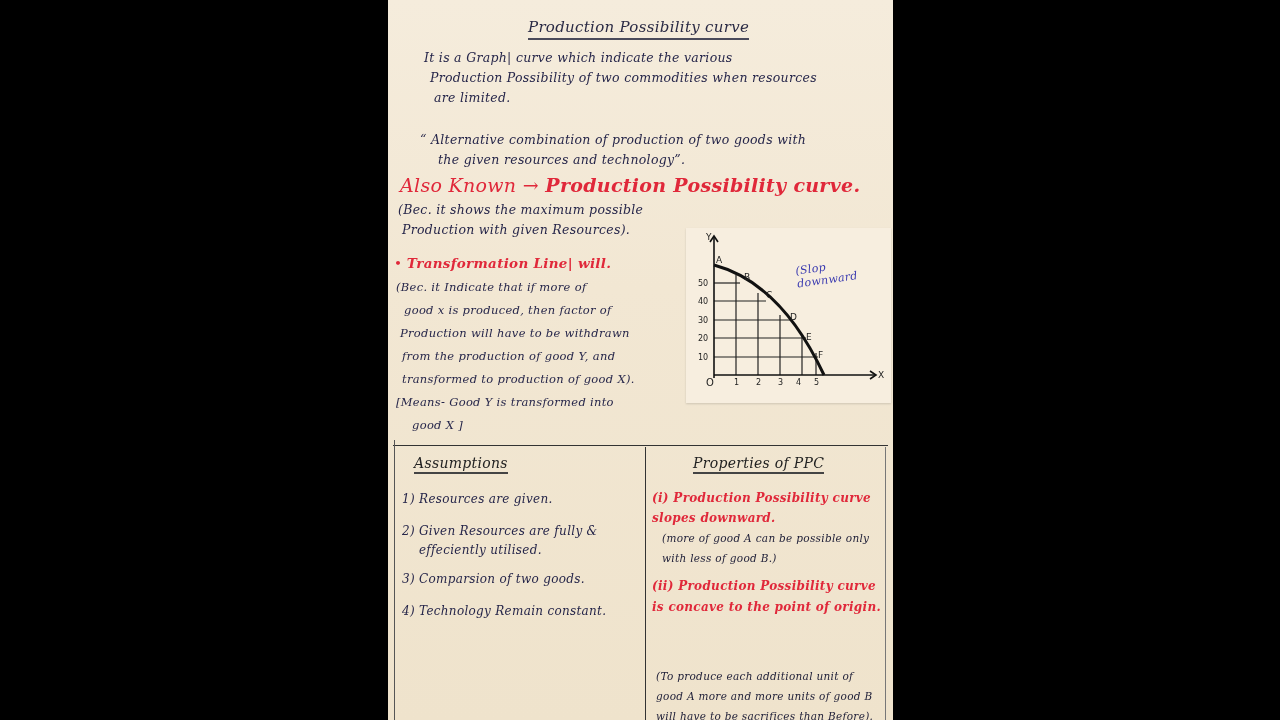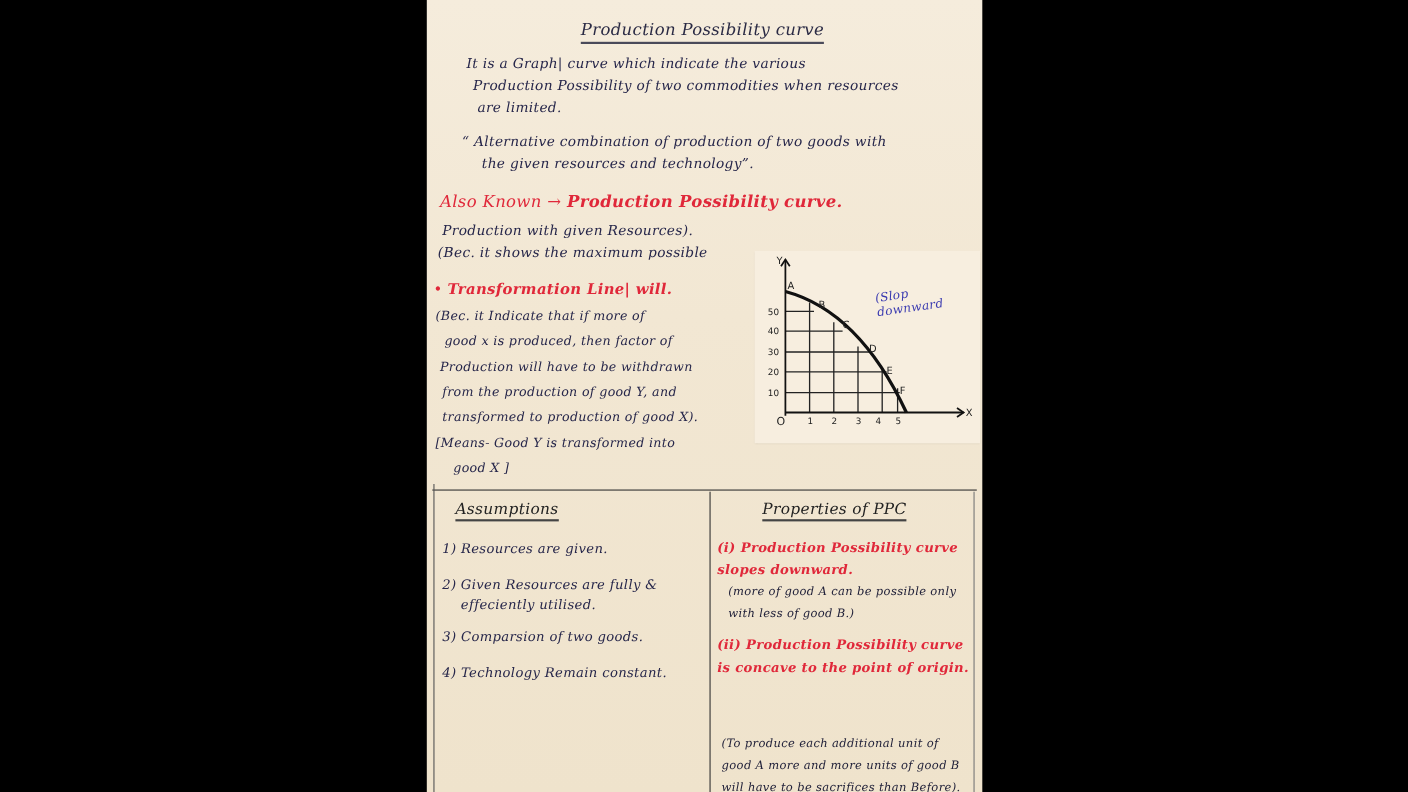--- a/index.html
+++ b/index.html
@@ -35,32 +35,32 @@
 <div class="page">
 
   <div class="abs hw title">Production Possibility curve</div>
 
   <div class="abs hw txt" style="left:32px; top:48px; width:455px;">
     <div style="padding-left:4px">It is a Graph| curve which indicate the various</div>
     <div style="padding-left:10px">Production Possibility of two commodities when resources</div>
     <div style="padding-left:14px">are limited.</div>
   </div>
 
-  <div class="abs hw txt" style="left:32px; top:119px; width:465px;">
+  <div class="abs hw txt" style="left:32px; top:130px; width:465px;">
     <div>“ Alternative combination of production of two goods with</div>
     <div style="padding-left:18px">the given resources and technology”.</div>
   </div>
 
-  <div class="abs hw" style="left:12px; top:174px; font-size:15px;">
+  <div class="abs hw" style="left:12px; top:174px; font-size:19px;">
     <span class="red">Also Known →</span>
     <span class="redb">Production Possibility curve.</span>
   </div>
   <div class="abs hw txt" style="left:10px; top:200px; width:300px;">
+    <div>(Bec. it shows the maximum possible</div>
     <div style="padding-left:4px">Production with given Resources).</div>
-    <div>(Bec. it shows the maximum possible</div>
   </div>
 
   <div class="abs hw" style="left:6px; top:255px; font-size:13.5px;">
     <span class="red">•</span>
     <span class="redb">Transformation Line| will.</span>
   </div>
   <div class="abs hw" style="left:8px; top:276px; width:290px; font-size:11.5px; line-height:23px; color:#26264a;">
     <div>(Bec. it Indicate that if more of</div>
     <div style="padding-left:8px">good x is produced, then factor of</div>
     <div style="padding-left:4px">Production will have to be withdrawn</div>

